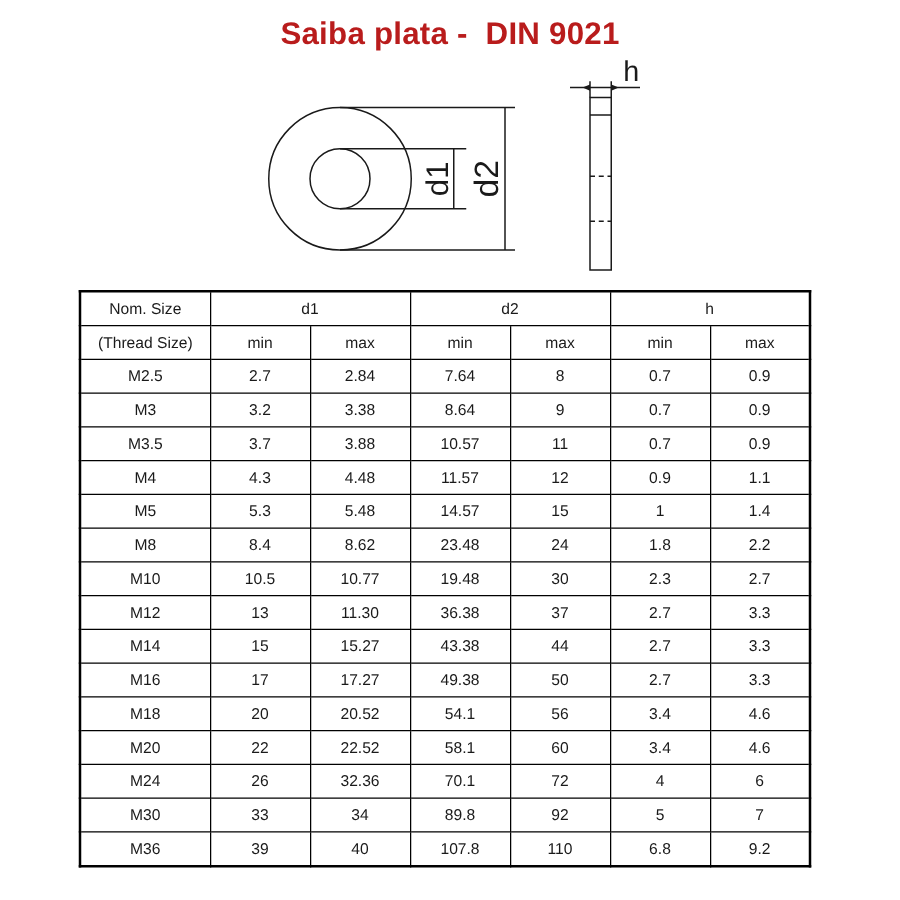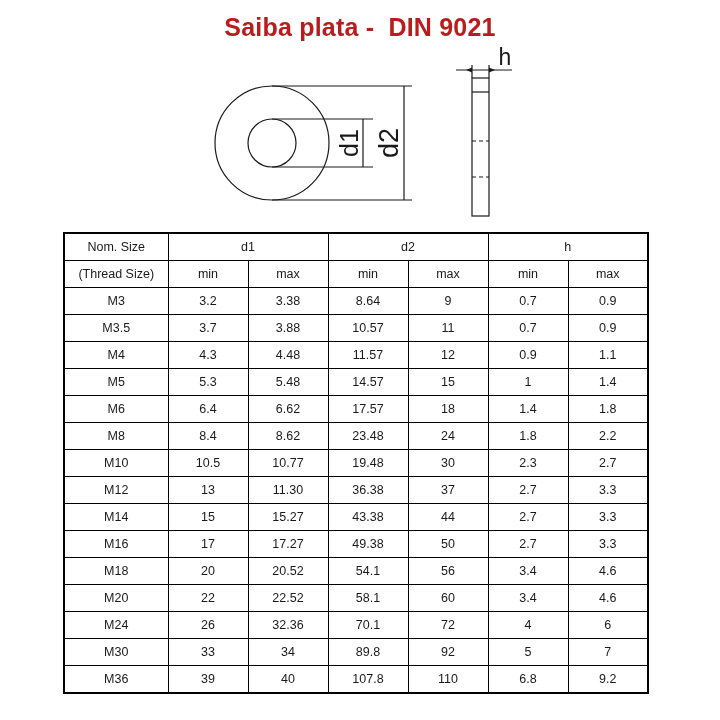--- a/index.html
+++ b/index.html
@@ -152,20 +152,29 @@
       <td>min</td>
       <td>max</td>
       <td>min</td>
       <td>max</td>
       <td>min</td>
       <td>max</td>
     </tr>
   </thead>
   <tbody id="table-body">
       <tr>
+        <td>M2.5</td>
+        <td>2.7</td>
+        <td>2.84</td>
+        <td>7.64</td>
+        <td>8</td>
+        <td>0.7</td>
+        <td>0.9</td>
+      </tr>
+      <tr>
         <td>M3</td>
         <td>3.2</td>
         <td>3.38</td>
         <td>8.64</td>
         <td>9</td>
         <td>0.7</td>
         <td>0.9</td>
       </tr>
       <tr>
         <td>M3.5</td>
@@ -188,29 +197,20 @@
       <tr>
         <td>M5</td>
         <td>5.3</td>
         <td>5.48</td>
         <td>14.57</td>
         <td>15</td>
         <td>1</td>
         <td>1.4</td>
       </tr>
       <tr>
-        <td>M6</td>
-        <td>6.4</td>
-        <td>6.62</td>
-        <td>17.57</td>
-        <td>18</td>
-        <td>1.4</td>
-        <td>1.8</td>
-      </tr>
-      <tr>
         <td>M8</td>
         <td>8.4</td>
         <td>8.62</td>
         <td>23.48</td>
         <td>24</td>
         <td>1.8</td>
         <td>2.2</td>
       </tr>
       <tr>
         <td>M10</td>

